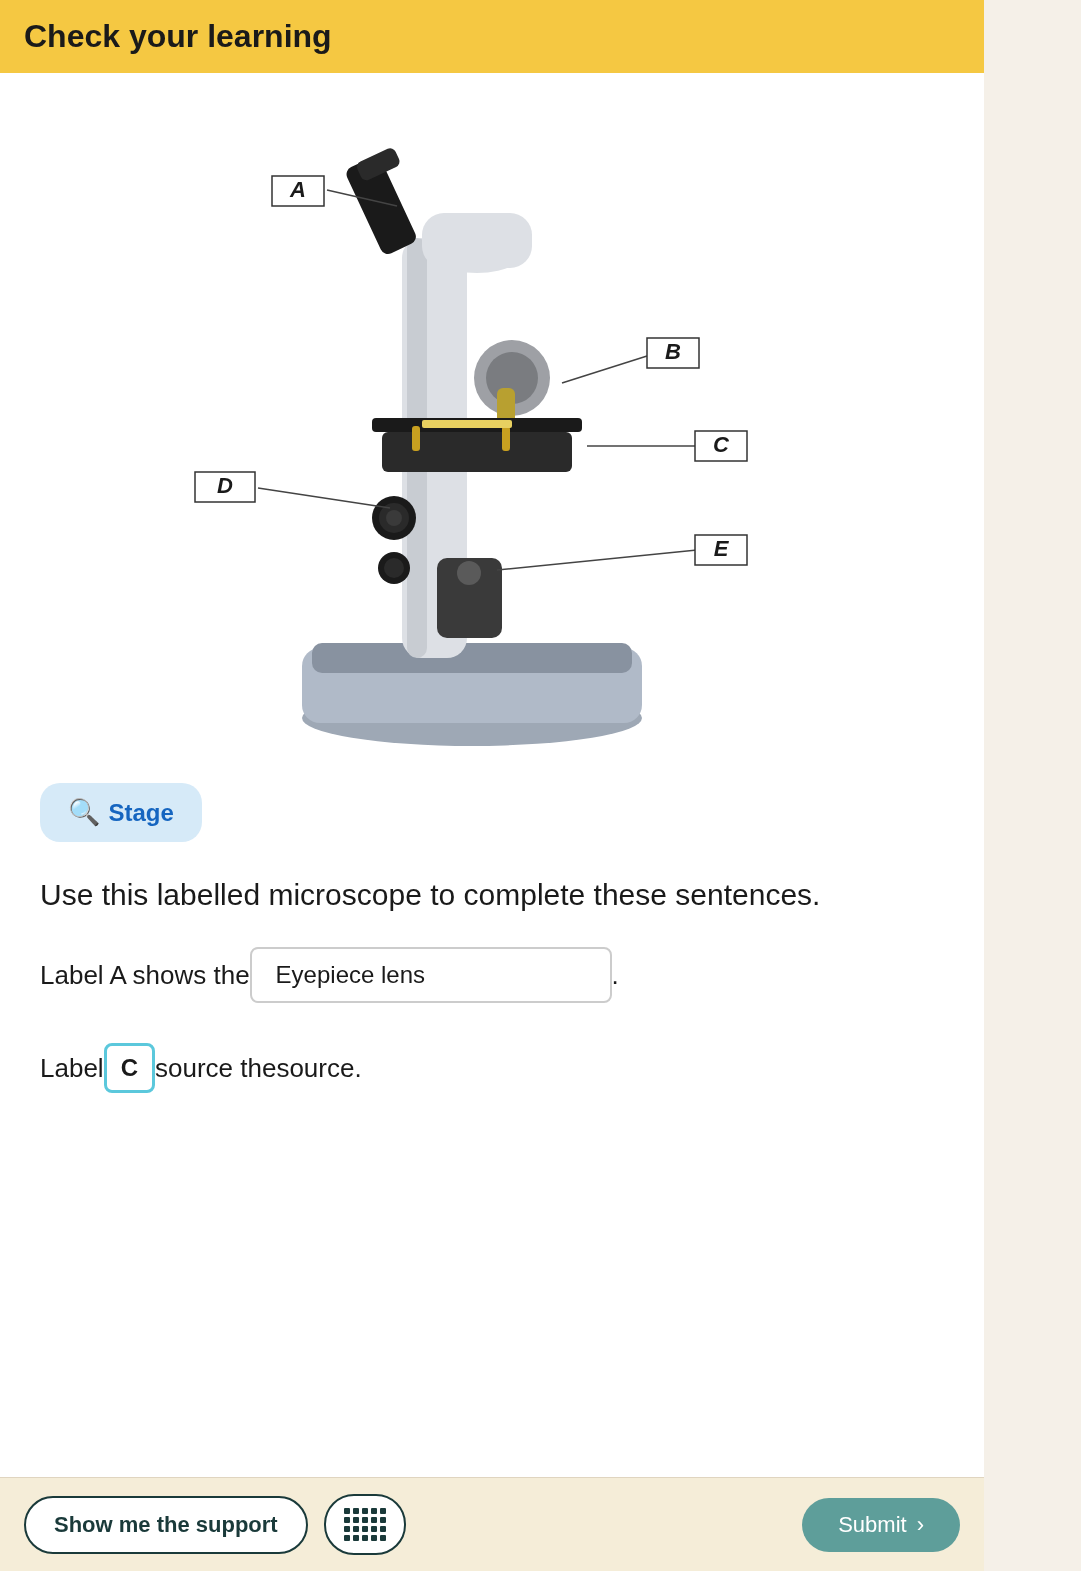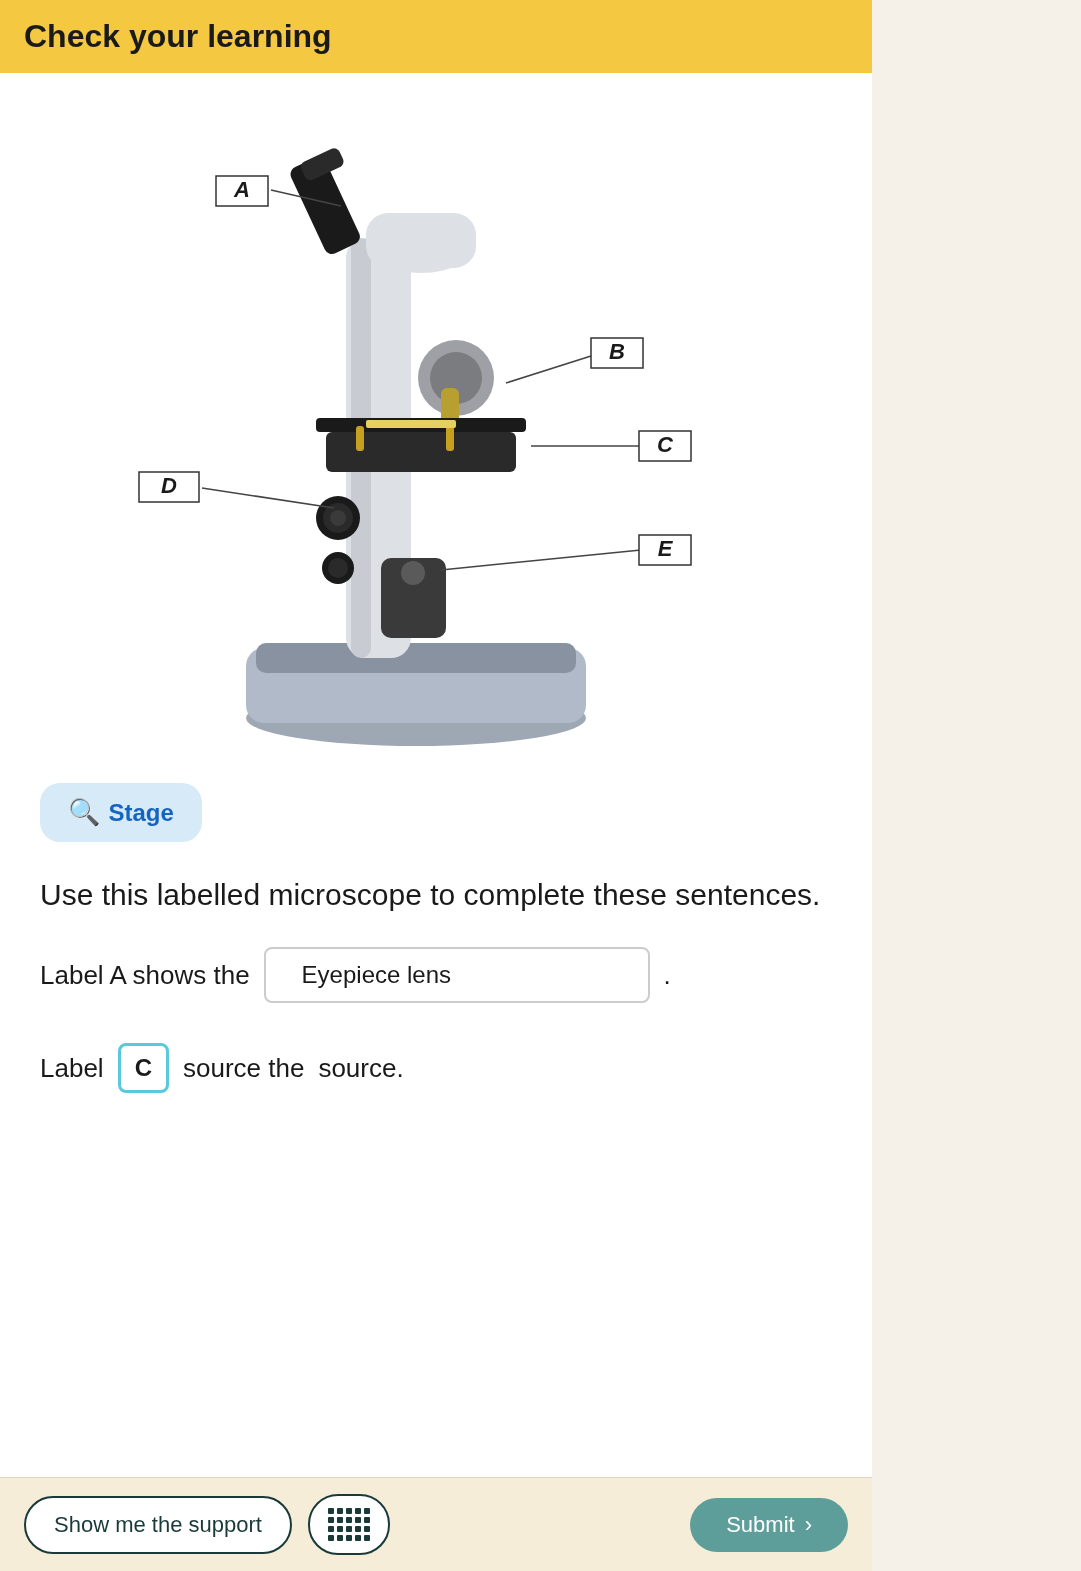--- a/index.html
+++ b/index.html
@@ -4,21 +4,21 @@
   <style>
     * { box-sizing: border-box; margin: 0; padding: 0; }
     body {
       font-family: -apple-system, BlinkMacSystemFont, 'Segoe UI', sans-serif;
       background: #f5f0e8;
       width: 1081px;
       min-height: 1571px;
     }
 
     .page-container {
-      width: 872px;
+      width: 984px;
       min-height: 1571px;
       background: #4c1d95;
       display: flex;
       flex-direction: column;
     }
 
     .header {
       background: #f5c842;
       padding: 18px 24px 18px 24px;
     }
@@ -80,30 +80,29 @@
       padding: 20px 40px 10px 40px;
       font-size: 30px;
       color: #1a1a1a;
       line-height: 1.5;
     }
 
     .sentence-row {
       display: flex;
       align-items: center;
       padding: 20px 40px;
-      gap: 14px;
       font-size: 26px;
       color: #1a1a1a;
       flex-wrap: wrap;
     }
 
     .answer-input {
       border: 2px solid #cccccc;
       border-radius: 8px;
-      padding: 12px 36px;
+      padding: 12px 24px;
       font-size: 24px;
       color: #1a1a1a;
       min-width: 280px;
       background: #ffffff;
     }
 
     .answer-input-wide {
       min-width: 420px;
     }
 
@@ -131,21 +130,21 @@
       border-top: 1px solid #e0d5c0;
       margin-top: auto;
     }
 
     .show-support-btn {
       border: 2.5px solid #1a3a3a;
       border-radius: 30px;
       background: #ffffff;
       padding: 14px 28px;
       font-size: 22px;
-      font-weight: 400;
+      font-weight: 700;
       color: #1a3a3a;
       cursor: pointer;
     }
 
     .grid-icon-btn {
       border: 2.5px solid #1a3a3a;
       border-radius: 30px;
       background: #ffffff;
       padding: 12px 18px;
       cursor: pointer;

